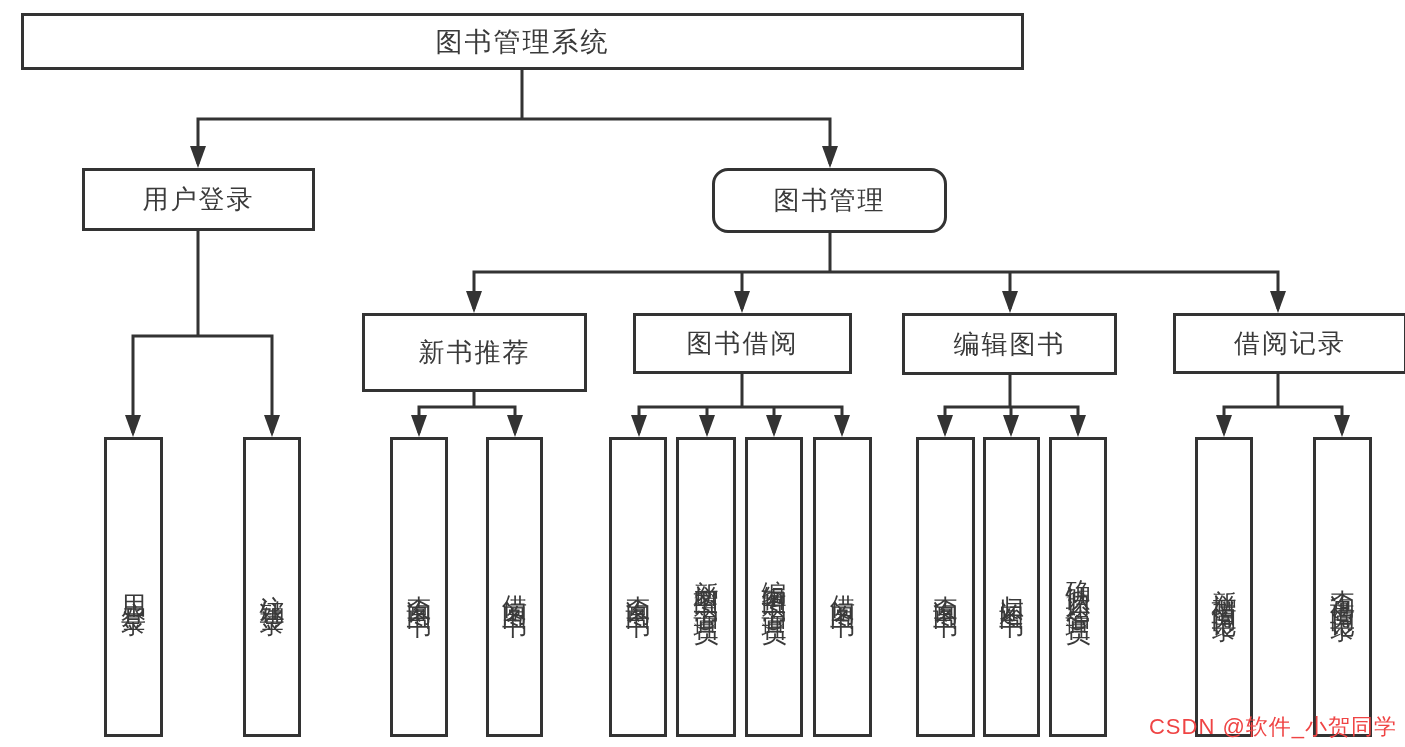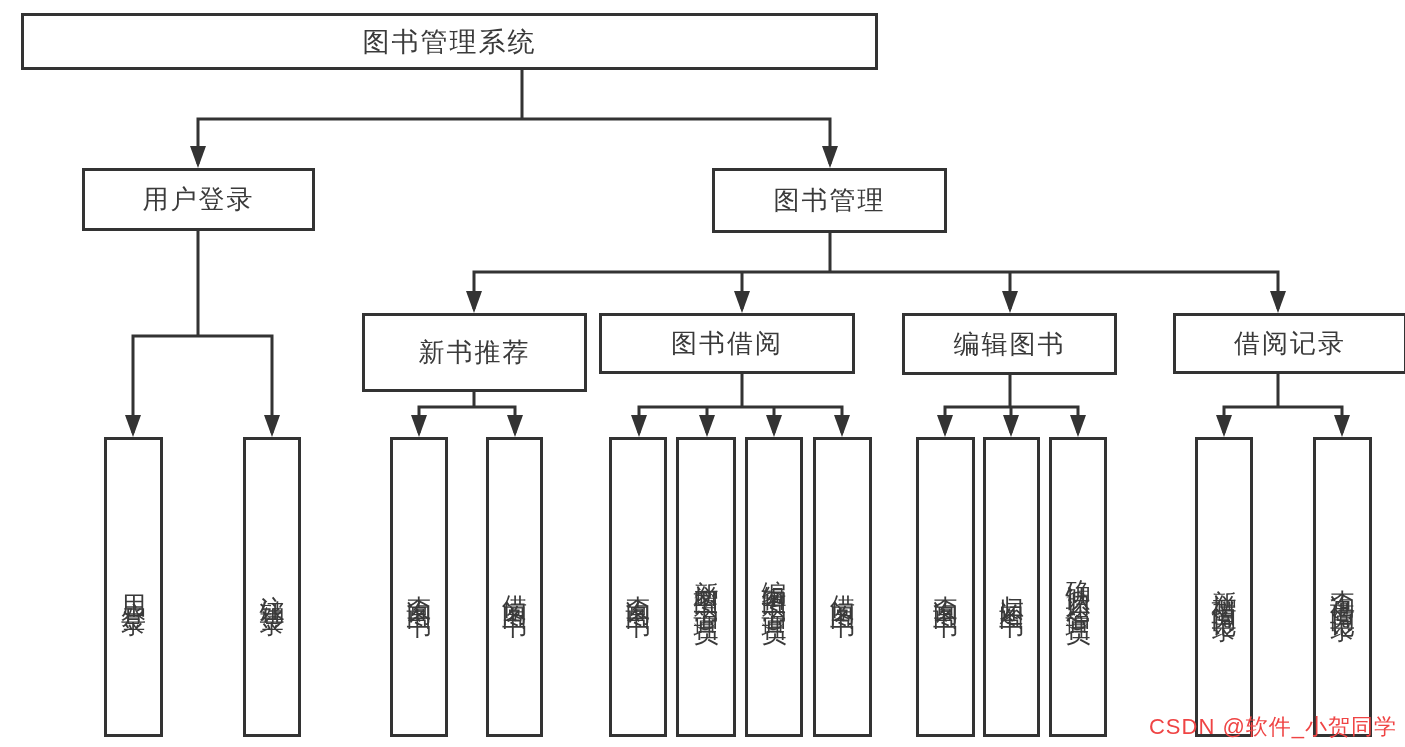--- a/index.html
+++ b/index.html
@@ -85,27 +85,27 @@
       <polygon points="766,415 782,415 774,437"></polygon>
       <polygon points="834,415 850,415 842,437"></polygon>
       <polygon points="937,415 953,415 945,437"></polygon>
       <polygon points="1003,415 1019,415 1011,437"></polygon>
       <polygon points="1070,415 1086,415 1078,437"></polygon>
       <polygon points="1216,415 1232,415 1224,437"></polygon>
       <polygon points="1334,415 1350,415 1342,437"></polygon>
     </g>
   </svg>
 
-  <div class="box root" style="left:21px; top:13px; width:857px; height:57px;font-family:Liberation Serif, serif;">图书管理系统</div>
+  <div class="box root" style="left:21px; top:13px; width:1003px; height:57px;font-family:Liberation Serif, serif;">图书管理系统</div>
 
   <div class="box" style="left:82px; top:168px; width:233px; height:63px;">用户登录</div>
-  <div class="box" style="left:712px; top:168px; width:235px; height:65px;">图书管理</div>
+  <div class="box" style="left:712px; top:168px; width:235px; height:65px;border-radius:16px;">图书管理</div>
 
   <div class="box" style="left:362px; top:313px; width:225px; height:79px;">新书推荐</div>
-  <div class="box" style="left:599px; top:313px; width:256px; height:61px;">图书借阅</div>
+  <div class="box" style="left:633px; top:313px; width:219px; height:61px;">图书借阅</div>
   <div class="box" style="left:902px; top:313px; width:215px; height:62px;">编辑图书</div>
   <div class="box" style="left:1173px; top:313px; width:234px; height:61px;">借阅记录</div>
 
   <div class="vbox" style="left:104px; top:437px; width:59px; height:300px;">用户登录</div>
   <div class="vbox" style="left:243px; top:437px; width:58px; height:300px;">注销登录</div>
 
   <div class="vbox" style="left:390px; top:437px; width:58px; height:300px;">查询图书</div>
   <div class="vbox" style="left:486px; top:437px; width:57px; height:300px;">借阅图书</div>
 
   <div class="vbox" style="left:609px; top:437px; width:58px; height:300px;">查询图书</div>

